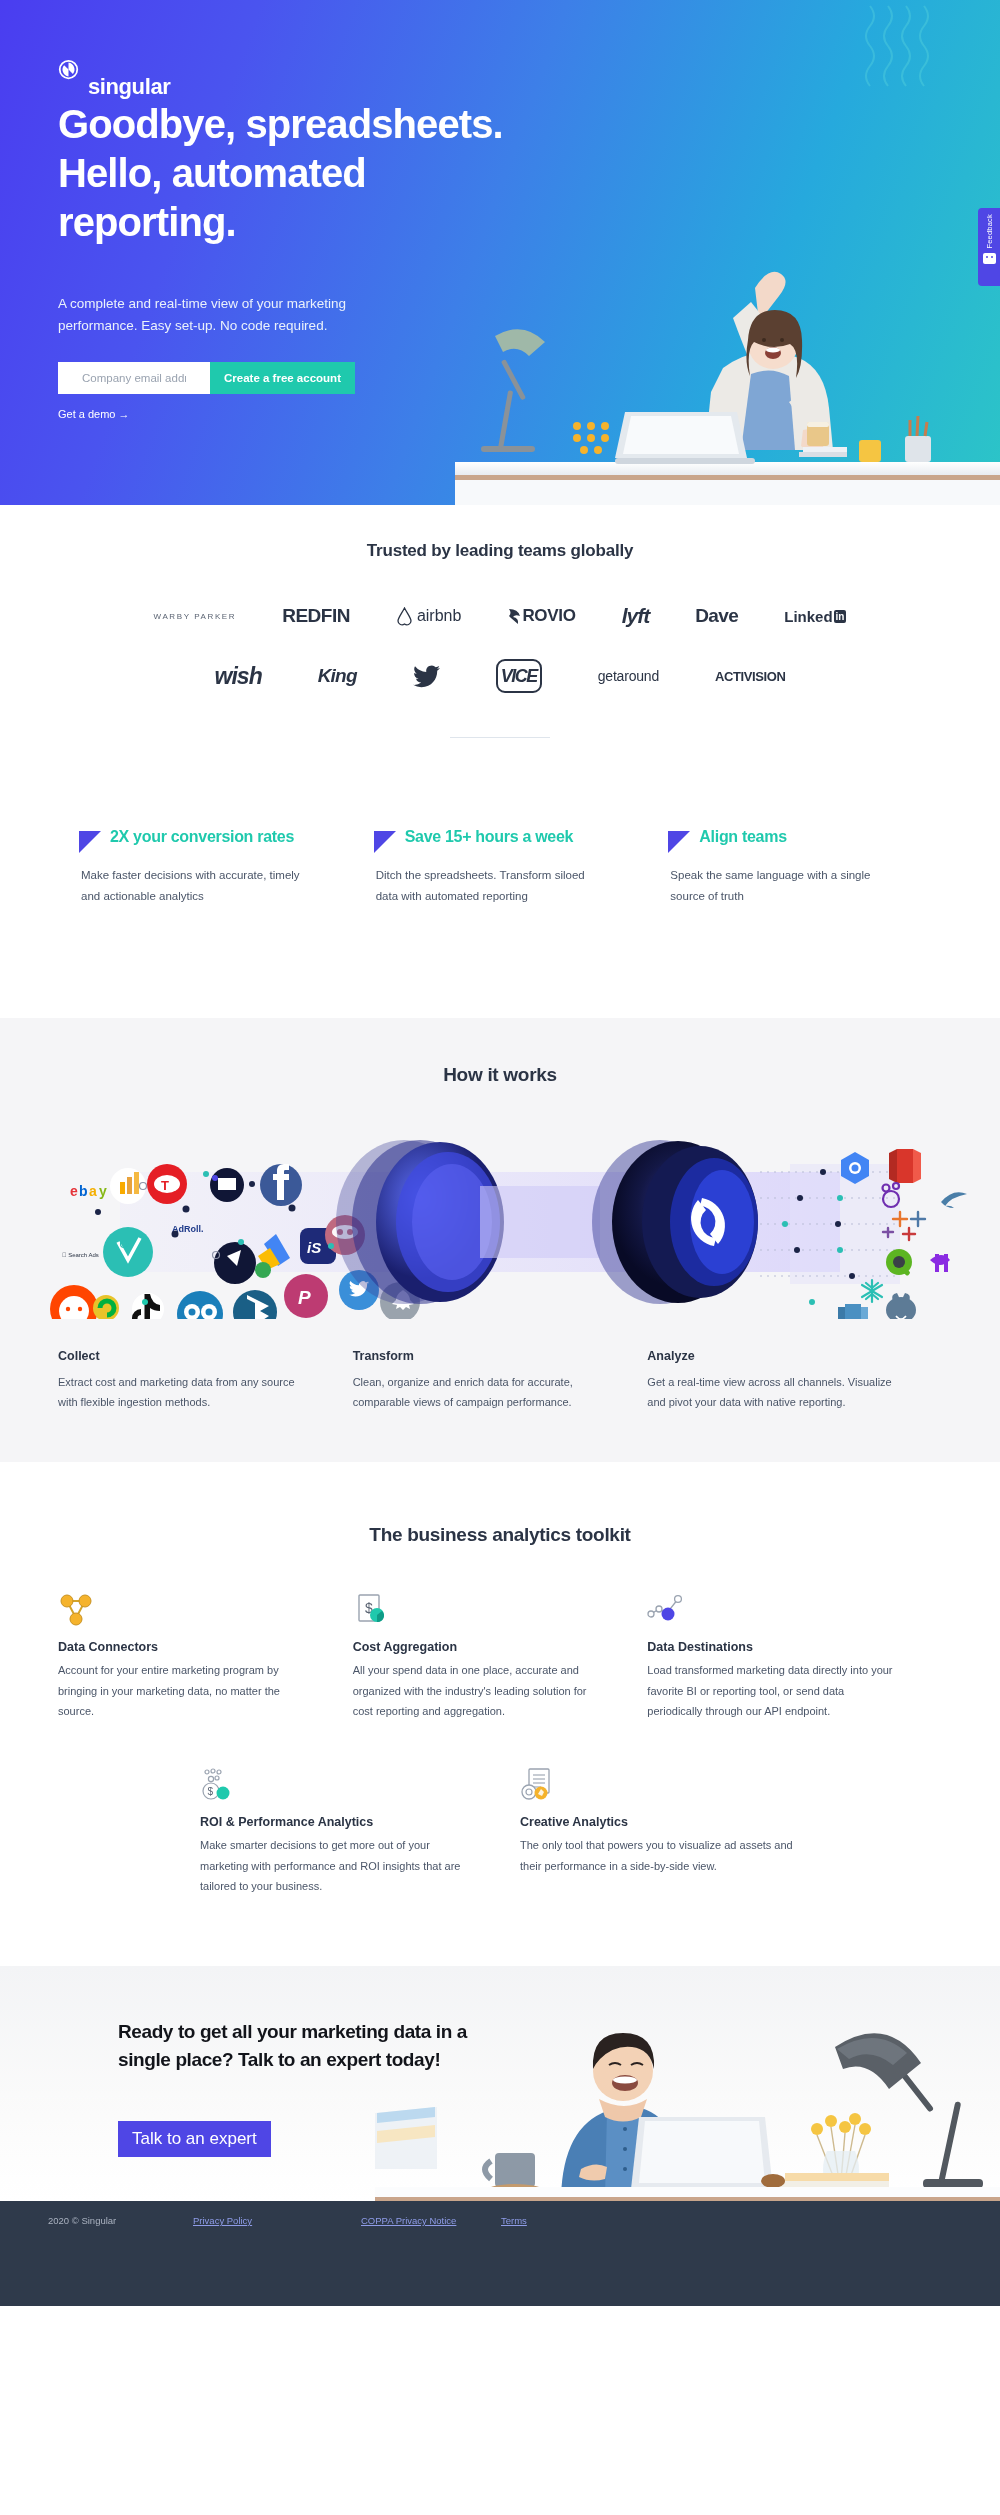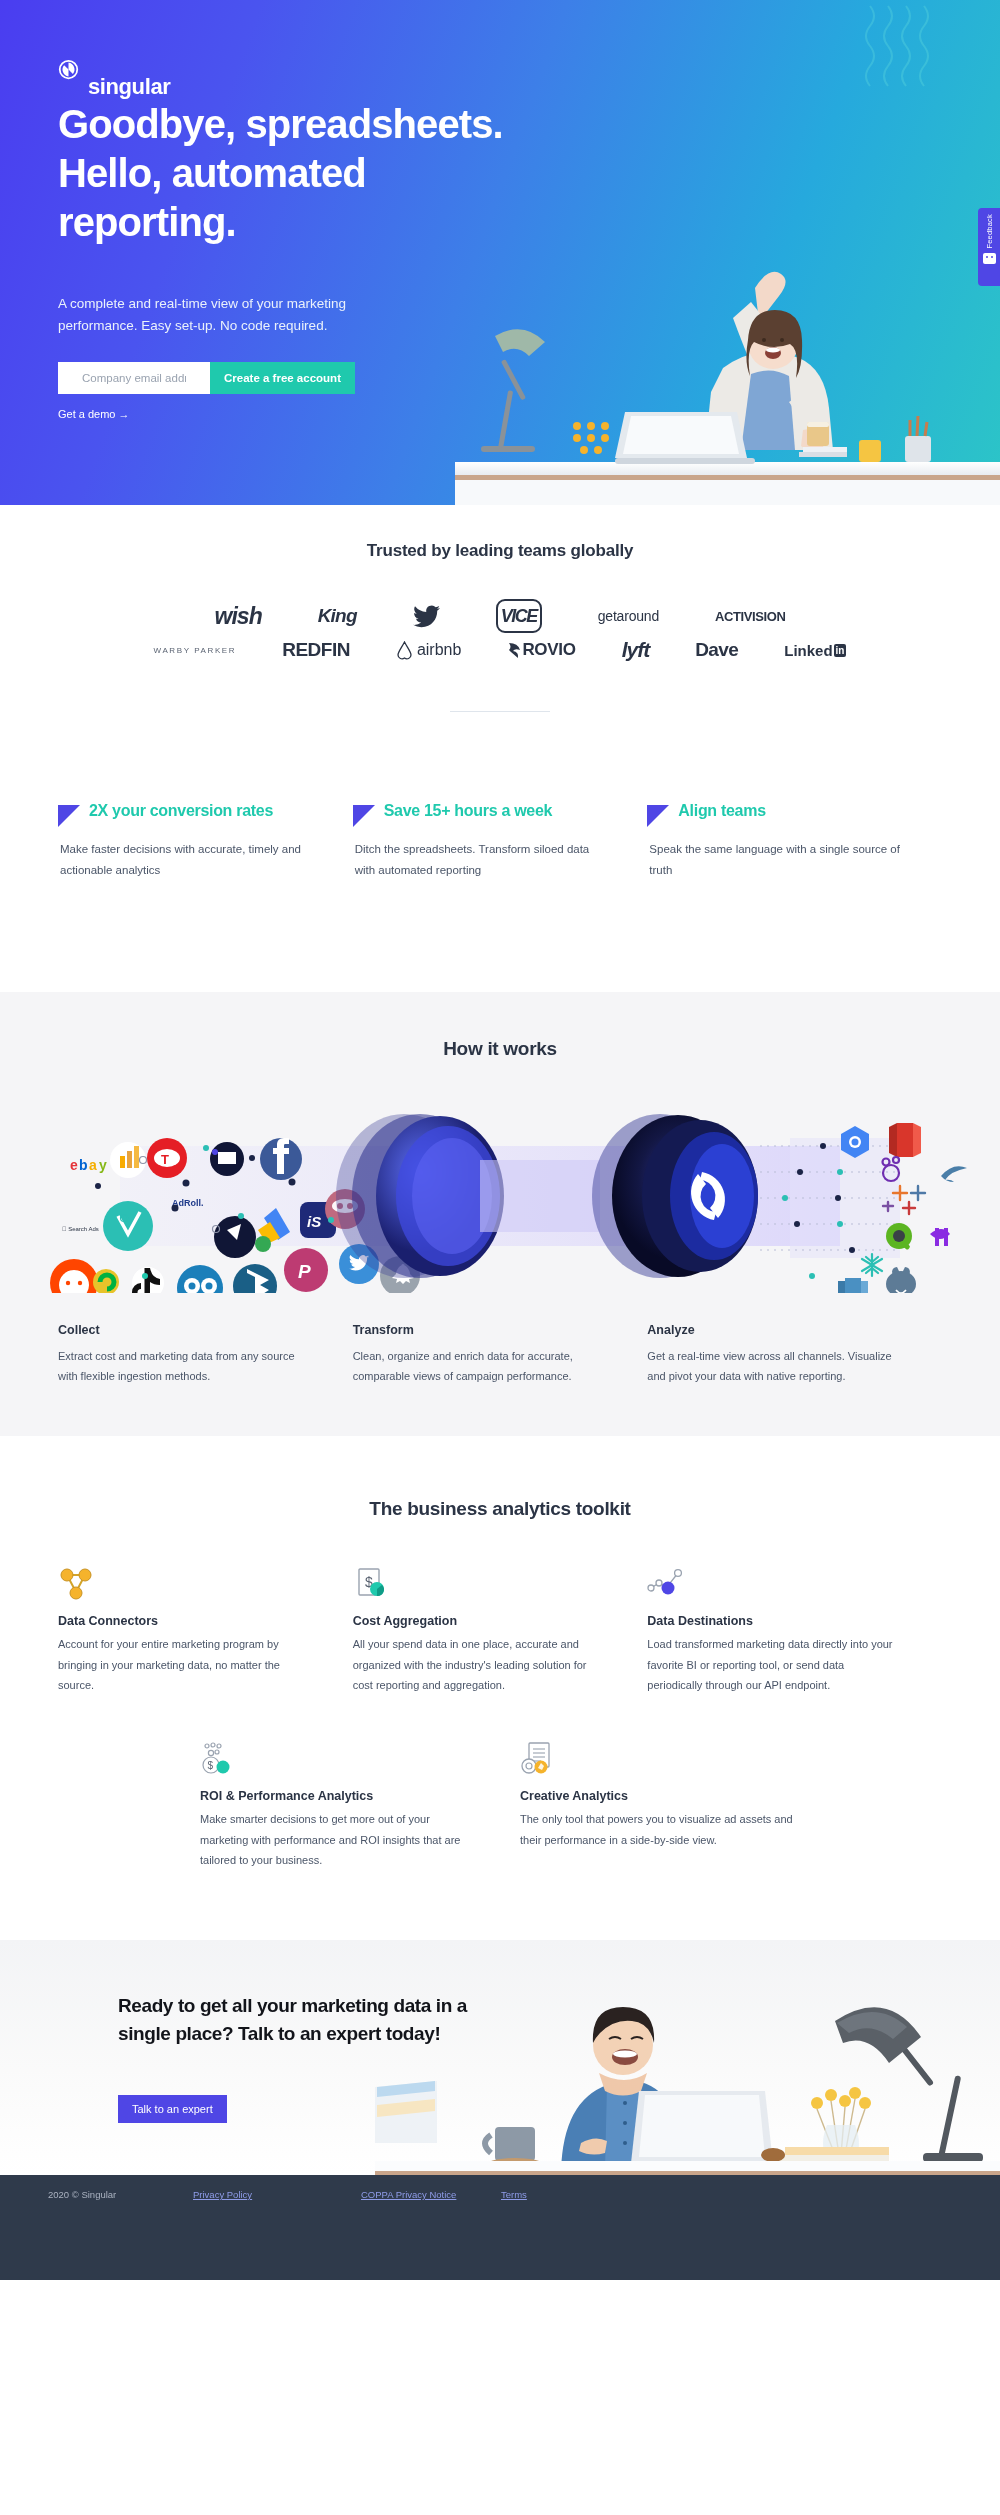--- a/index.html
+++ b/index.html
@@ -117,21 +117,21 @@
     border: 2px solid #2b3445; padding: 0 3px; border-radius: 9px;
   }
   .b-getaround { font-size: 14px; font-weight: 400; letter-spacing: -.2px; }
   .b-activision { font-size: 13px; font-weight: 800; letter-spacing: -.4px; }
 
   .divider-wrap { display: flex; justify-content: center; margin-top: 44px; }
   .divider { width: 100px; height: 1px; background: #dfe5ec; }
 
   
   .props { display: flex; padding: 62px 58px 110px; gap: 0; background: #fff; }
-  .prop { width: 305px; padding-right: 40px; }
+  .prop { width: 305px; padding-right: 40px; margin-left: 21px; }
   .prop-head { display: flex; align-items: flex-start; gap: 9px; }
   .tri {
     width: 0; height: 0; flex: none; margin-top: 3px;
     border-left: 11px solid #4f46e5;
     border-top: 11px solid #4f46e5;
     border-right: 11px solid transparent;
     border-bottom: 11px solid transparent;
   }
   .prop-title { font-size: 16px; font-weight: 700; color: #1fc9ad; letter-spacing: -.3px; }
   .prop-body {
@@ -167,21 +167,21 @@
   }
   .cta-text {
     position: absolute; left: 118px; top: 52px; width: 370px;
     font-size: 19px; line-height: 1.45; font-weight: 700;
     color: #12141a; letter-spacing: -.4px;
   }
   .cta-btn {
     position: absolute; left: 118px; top: 155px;
     background: #4f46e5; color: #fff; border: none; cursor: pointer;
     font-family: "Liberation Sans", sans-serif;
-    font-size: 11px; font-weight: 500; padding: 8px 14px;
+    font-size: 17px; font-weight: 500; padding: 8px 14px;
   }
   .cta-photo { position: absolute; right: 0; bottom: 0; width: 625px; height: 200px; }
 
   
   .footer {
     background: #2f3a4b; height: 105px; display: flex; align-items: flex-start;
     padding: 14px 0 0 48px; gap: 0;
   }
   .foot-copy { color: #aab2c0; font-size: 9.5px; width: 145px; }
   .foot-link {
@@ -298,33 +298,20 @@
     </svg>
 
     <div class="feedback-tab">
       <span class="feedback-label">Feedback</span>
       <span class="feedback-icon"></span>
     </div>
   </section>
 
   <section class="logos-section">
     <h2 class="logos-title">Trusted by leading teams globally</h2>
-
-    <div class="logo-row logo-row-2">
-      <span class="brand b-wish">wish</span>
-      <span class="brand b-king">King</span>
-      <span class="brand b-twitter">
-        <svg viewBox="0 0 24 20">
-          <path d="M24 2.5a9.5 9.5 0 0 1-2.8.8A4.9 4.9 0 0 0 23.3.6a9.8 9.8 0 0 1-3.1 1.2A4.9 4.9 0 0 0 11.8 6a13.9 13.9 0 0 1-10-5.1 4.9 4.9 0 0 0 1.5 6.6A4.8 4.8 0 0 1 1 6.9v.1a4.9 4.9 0 0 0 3.9 4.8 4.9 4.9 0 0 1-2.2.1 4.9 4.9 0 0 0 4.6 3.4A9.9 9.9 0 0 1 0 17.4a13.9 13.9 0 0 0 7.5 2.2c9.1 0 14-7.5 14-14v-.7A10 10 0 0 0 24 2.5z" fill="#2b3445"></path>
-        </svg>
-      </span>
-      <span class="brand b-vice">VICE</span>
-      <span class="brand b-getaround">getaround</span>
-      <span class="brand b-activision">ACTIVISION</span>
-    </div>
 
     <div class="logo-row logo-row-1">
       <span class="brand b-warby">WARBY PARKER</span>
       <span class="brand b-redfin">REDFIN</span>
       <span class="brand b-airbnb">
         <svg width="17" height="19" viewBox="0 0 17 19">
           <path d="M8.5 1 C6 6 2 11 2 14 a4 4 0 0 0 6.5 3 A4 4 0 0 0 15 14 C15 11 11 6 8.5 1 Z" fill="none" stroke="#2b3445" stroke-width="1.3"></path>
         </svg>
         <span>airbnb</span>
       </span>
@@ -335,20 +322,33 @@
         <span>ROVIO</span>
       </span>
       <span class="brand b-lyft">lyft</span>
       <span class="brand b-dave">Dave</span>
       <span class="brand b-linkedin">
         <span>Linked</span>
         <span class="li-box">in</span>
       </span>
     </div>
 
+    <div class="logo-row logo-row-2">
+      <span class="brand b-wish">wish</span>
+      <span class="brand b-king">King</span>
+      <span class="brand b-twitter">
+        <svg viewBox="0 0 24 20">
+          <path d="M24 2.5a9.5 9.5 0 0 1-2.8.8A4.9 4.9 0 0 0 23.3.6a9.8 9.8 0 0 1-3.1 1.2A4.9 4.9 0 0 0 11.8 6a13.9 13.9 0 0 1-10-5.1 4.9 4.9 0 0 0 1.5 6.6A4.8 4.8 0 0 1 1 6.9v.1a4.9 4.9 0 0 0 3.9 4.8 4.9 4.9 0 0 1-2.2.1 4.9 4.9 0 0 0 4.6 3.4A9.9 9.9 0 0 1 0 17.4a13.9 13.9 0 0 0 7.5 2.2c9.1 0 14-7.5 14-14v-.7A10 10 0 0 0 24 2.5z" fill="#2b3445"></path>
+        </svg>
+      </span>
+      <span class="brand b-vice">VICE</span>
+      <span class="brand b-getaround">getaround</span>
+      <span class="brand b-activision">ACTIVISION</span>
+    </div>
+
     <div class="divider-wrap">
       <span class="divider"></span>
     </div>
   </section>
 
   <section class="props">
     <div class="prop">
       <div class="prop-head">
         <span class="tri"></span>
         <span class="prop-title">2X your conversion rates</span>

